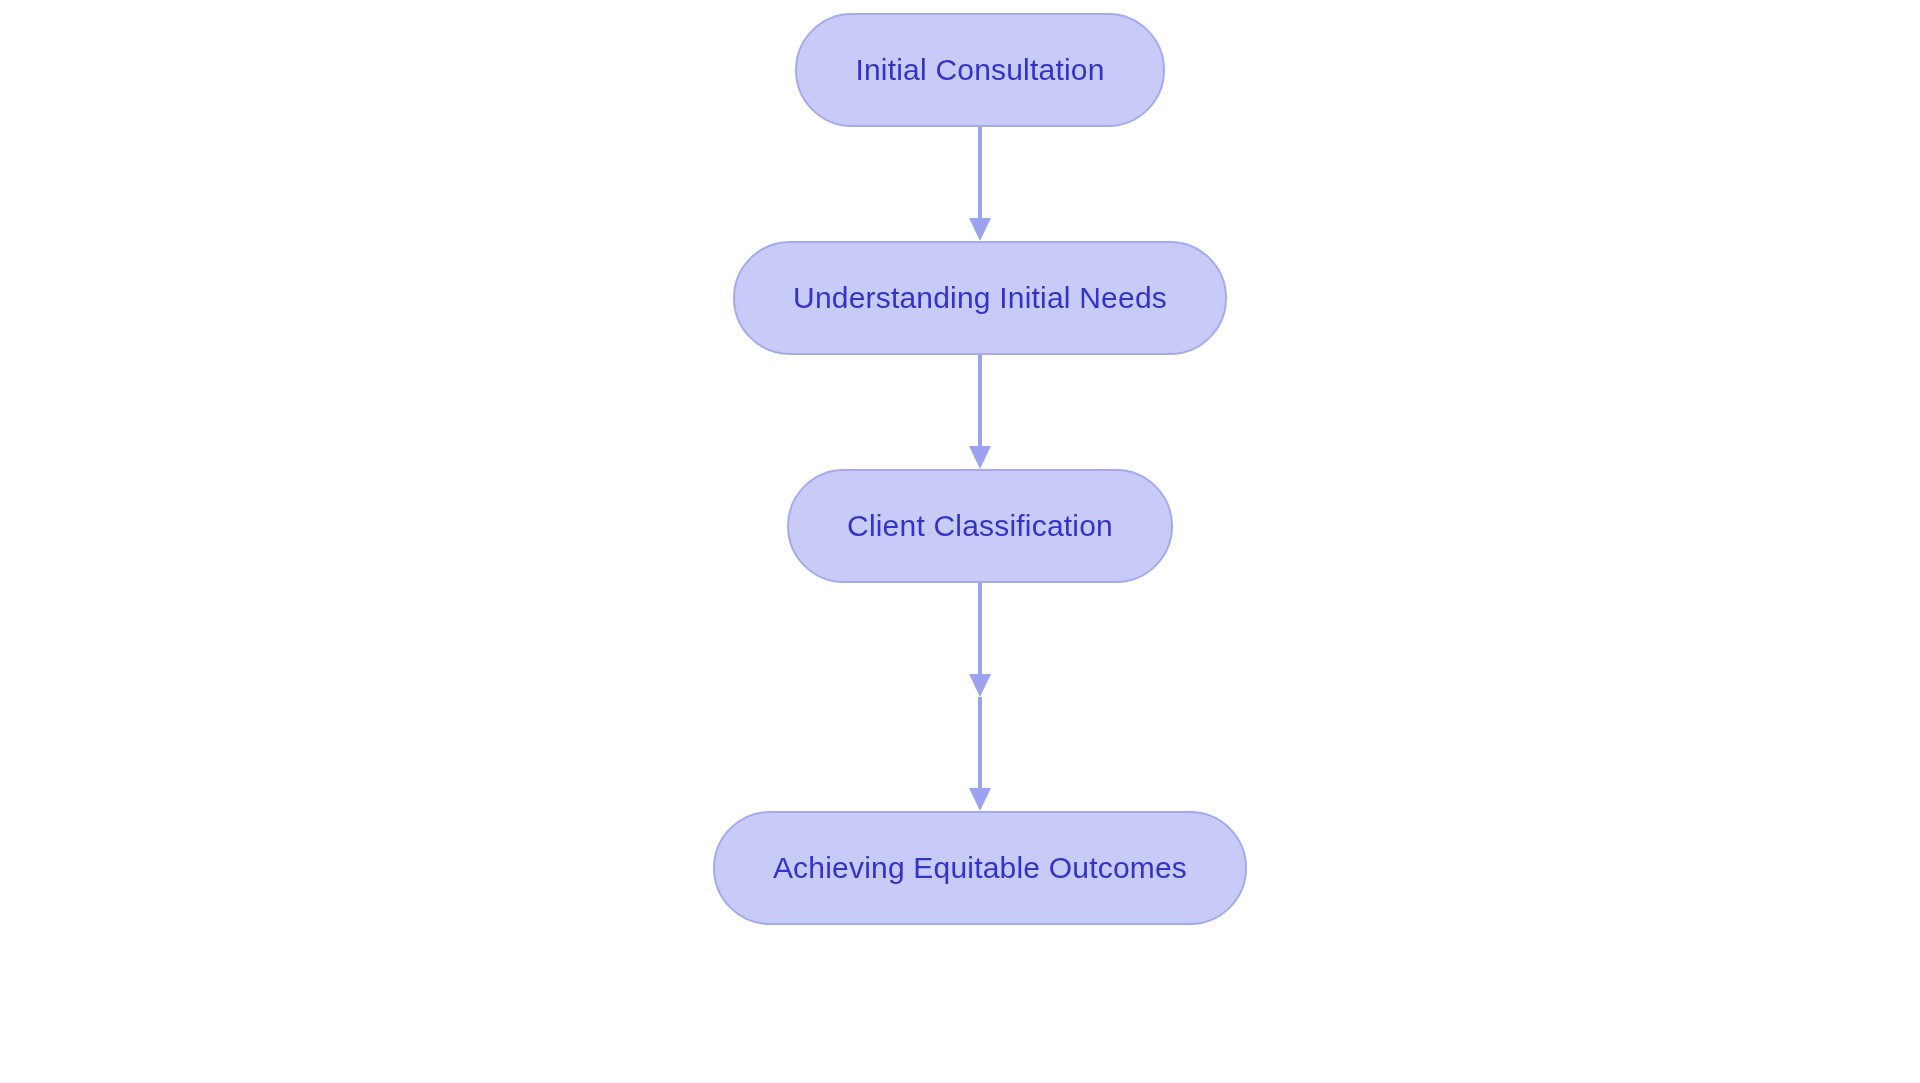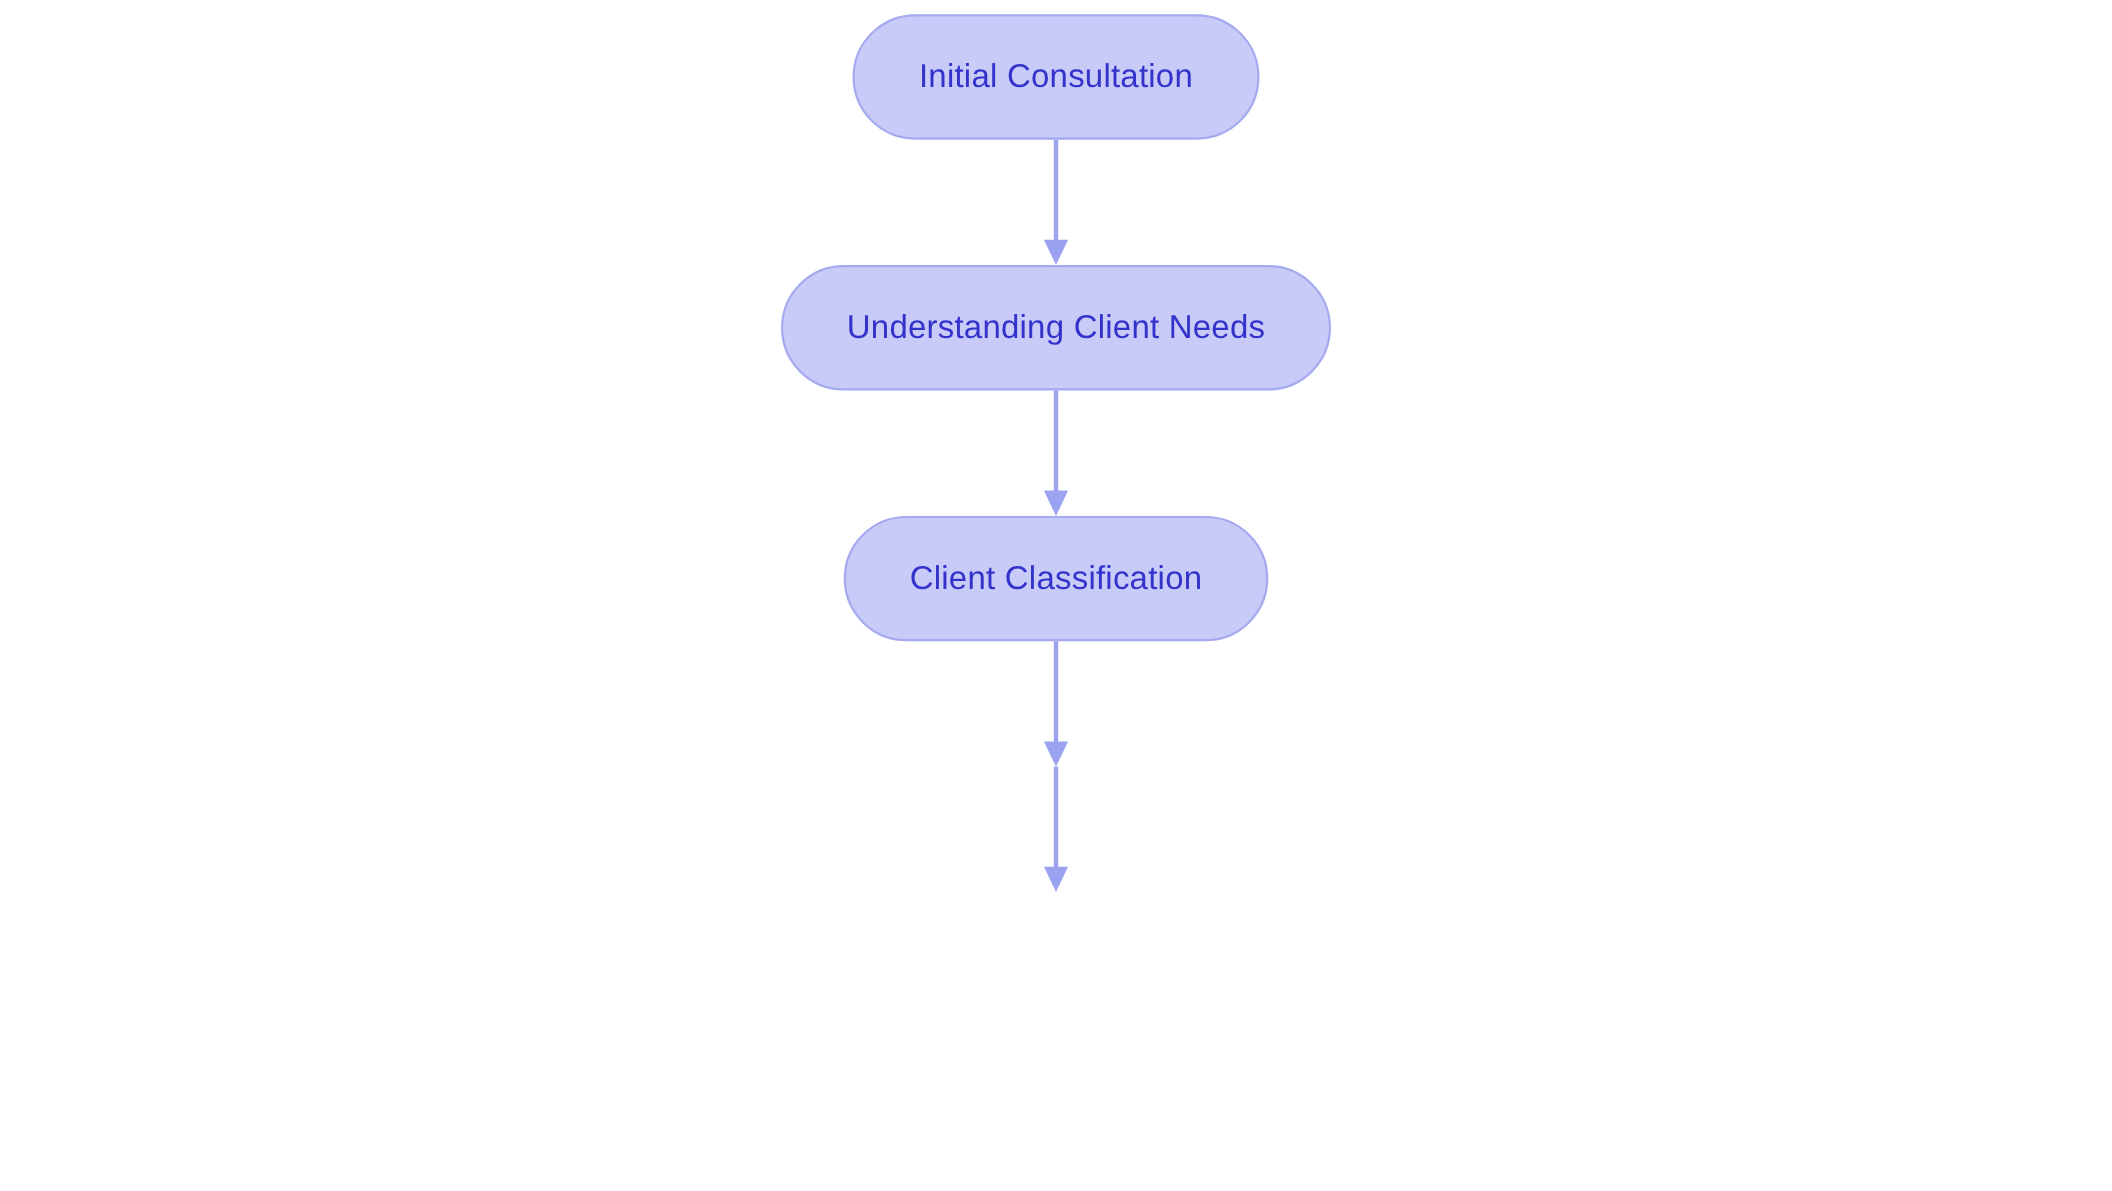--- a/index.html
+++ b/index.html
@@ -12,20 +12,21 @@
     height: 1083px;
     overflow: hidden;
     font-family: "Liberation Sans", sans-serif;
   }
 
   #flowchart-canvas {
     position: relative;
     width: 1560px;
     height: 1083px;
     background: #ffffff;
+    margin-left: 20px;
   }
 
   .flow-column {
     position: absolute;
     left: 0;
     top: 0;
     width: 1920px;
     height: 1083px;
     display: flex;
     flex-direction: column;
@@ -96,21 +97,21 @@
     <div class="flow-node">
       <span class="flow-node-label">Initial Consultation</span>
     </div>
 
     <div class="flow-connector">
       <div class="conn-line"></div>
       <div class="conn-head"></div>
     </div>
 
     <div class="flow-node">
-      <span class="flow-node-label">Understanding Client Needs</span>
+      <span class="flow-node-label">Understanding Initial Needs</span>
     </div>
 
     <div class="flow-connector">
       <div class="conn-line"></div>
       <div class="conn-head"></div>
     </div>
 
     <div class="flow-node">
       <span class="flow-node-label">Client Classification</span>
     </div>
@@ -119,15 +120,18 @@
       <div class="conn-line"></div>
       <div class="conn-head"></div>
     </div>
 
 
     <div class="flow-connector">
       <div class="conn-line"></div>
       <div class="conn-head"></div>
     </div>
 
+    <div class="flow-node">
+      <span class="flow-node-label">Achieving Equitable Outcomes</span>
+    </div>
 
   </div>
 </div>
 
 </body></html>

